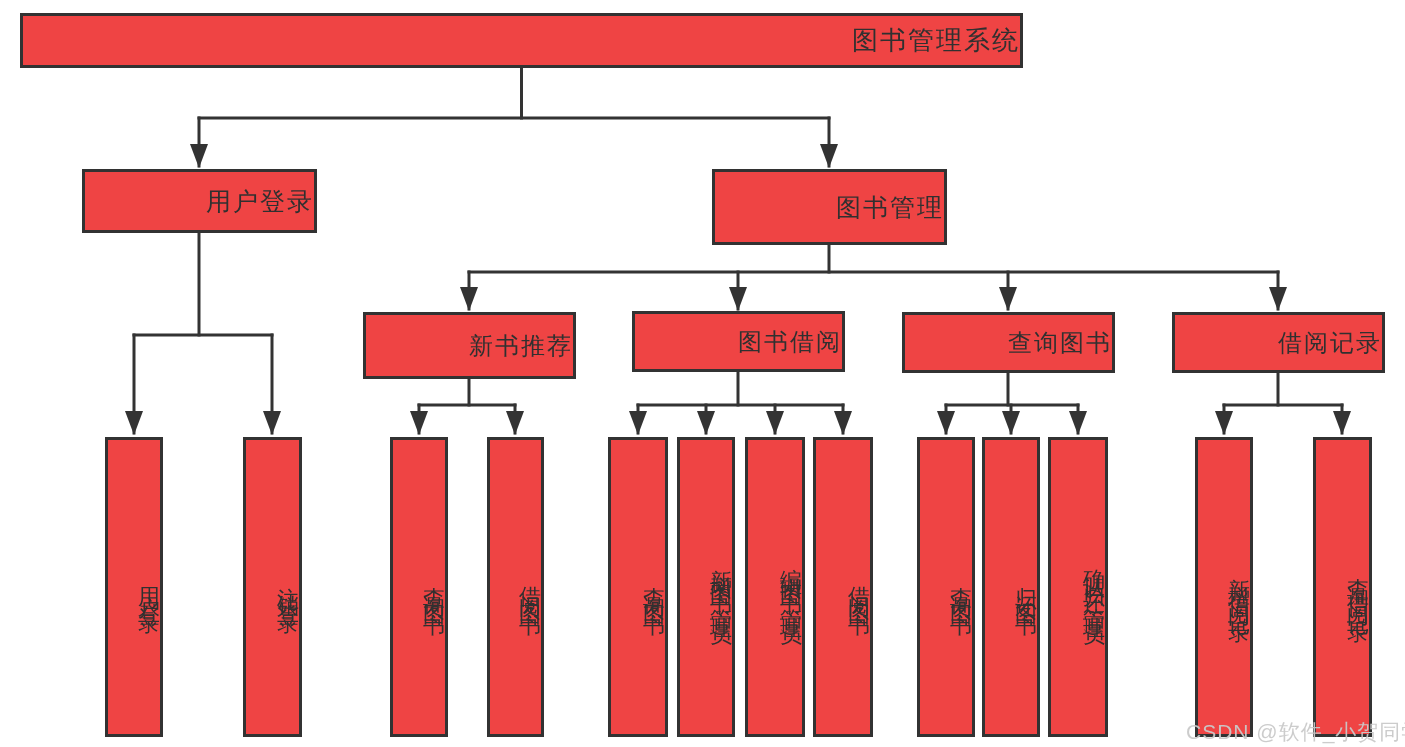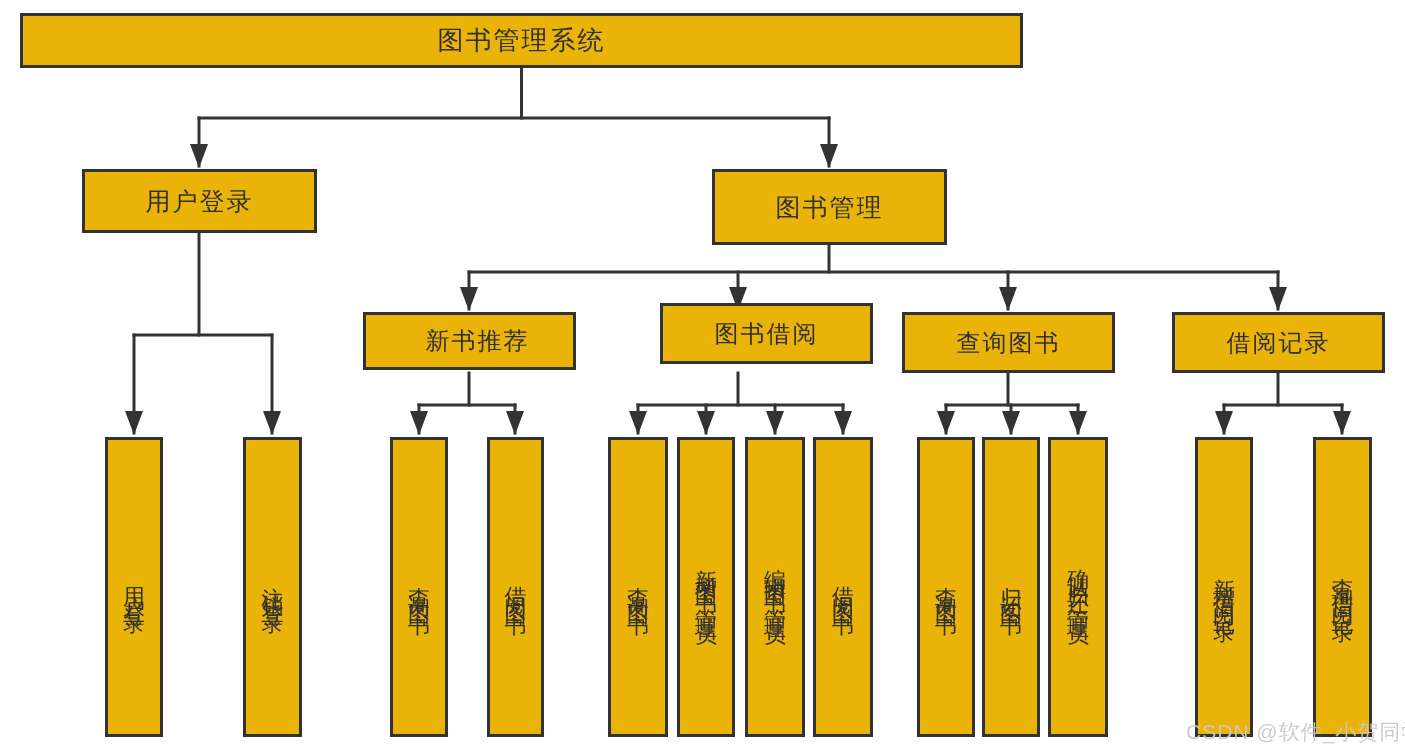--- a/index.html
+++ b/index.html
@@ -3,22 +3,22 @@
 <meta charset="utf-8">
 <style>
   html,body { margin:0; padding:0; background:#ffffff; }
   .stage {
     position:relative; width:1405px; height:747px; background:#ffffff;
     font-family:"Liberation Sans", sans-serif; overflow:hidden;
   }
   svg.connectors { position:absolute; left:0; top:0; width:1405px; height:747px; }
   .node {
     position:absolute; box-sizing:border-box;
-    border:3px solid #323232; background:#eab308;
-    display:flex; align-items:center; justify-content:center;
+    border:3px solid #323232; background:#ef4444;
+    display:flex; align-items:center; justify-content:flex-end;
     color:#303030;
   }
   .lvl1 { font-size:26px; letter-spacing:2px; }
   .lvl2 { font-size:25px; letter-spacing:2px; }
   .lvl3 { font-size:24px; letter-spacing:2px; }
   .leaf .vtext {
     writing-mode:vertical-rl; text-orientation:mixed;
     font-size:22px; line-height:1; letter-spacing:9px;
     display:block;
   }
@@ -88,24 +88,24 @@
     <span>图书管理系统</span>
   </div>
 
   <div class="node lvl2" style="left:82px; top:169px; width:235px; height:64px;">
     <span>用户登录</span>
   </div>
   <div class="node lvl2" style="left:712px; top:169px; width:235px; height:76px;">
     <span>图书管理</span>
   </div>
 
-  <div class="node lvl3" style="left:363px; top:312px; width:213px; height:58px;padding-left:16px;">
+  <div class="node lvl3" style="left:363px; top:312px; width:213px; height:67px;padding-left:16px;">
     <span>新书推荐</span>
   </div>
-  <div class="node lvl3" style="left:632px; top:303px; width:213px; height:61px;margin-left:28px;">
+  <div class="node lvl3" style="left:632px; top:311px; width:213px; height:61px;">
     <span>图书借阅</span>
   </div>
   <div class="node lvl3" style="left:902px; top:312px; width:213px; height:61px;">
     <span>查询图书</span>
   </div>
   <div class="node lvl3" style="left:1172px; top:312px; width:213px; height:61px;">
     <span>借阅记录</span>
   </div>
 
   <div class="node leaf" style="left:105px; top:437px; width:58px; height:300px;">

